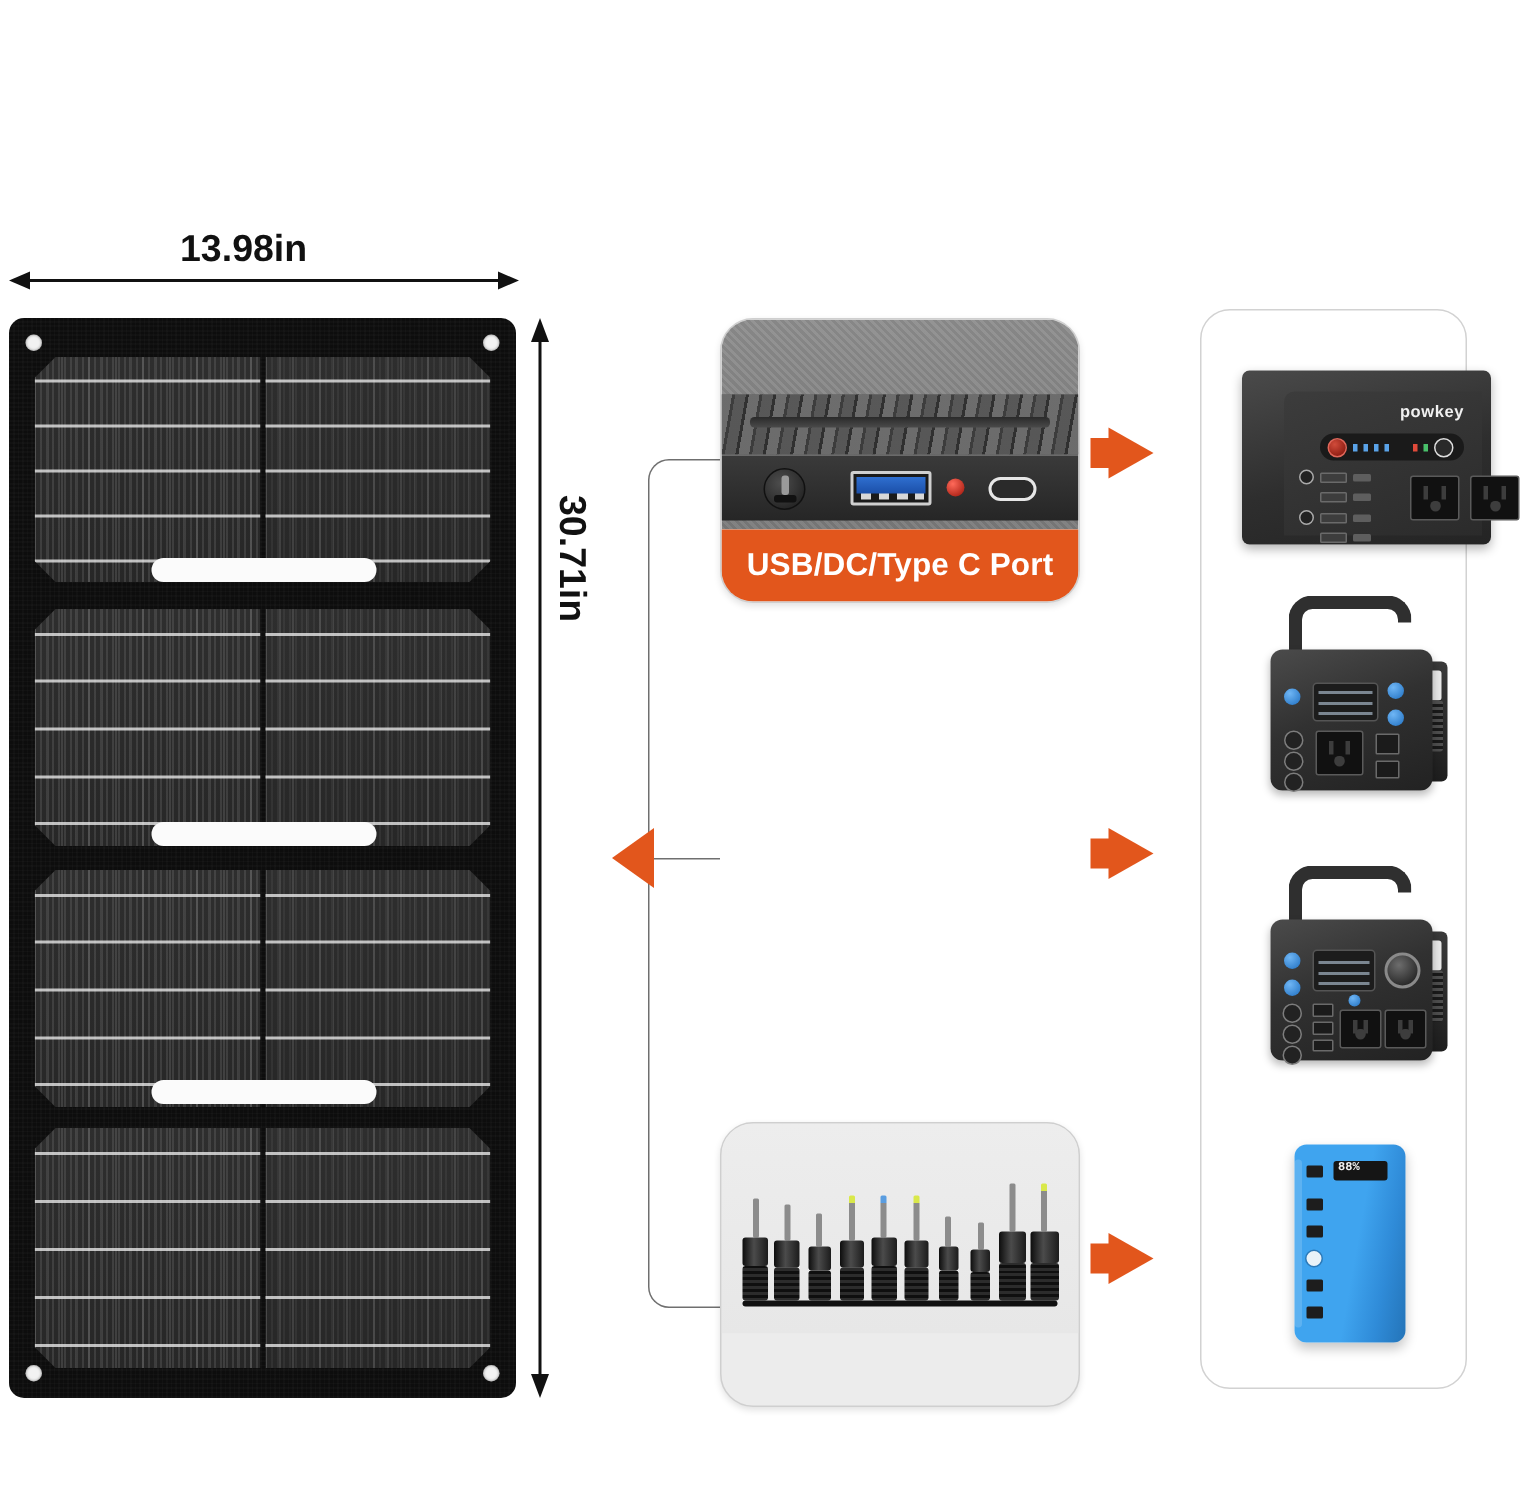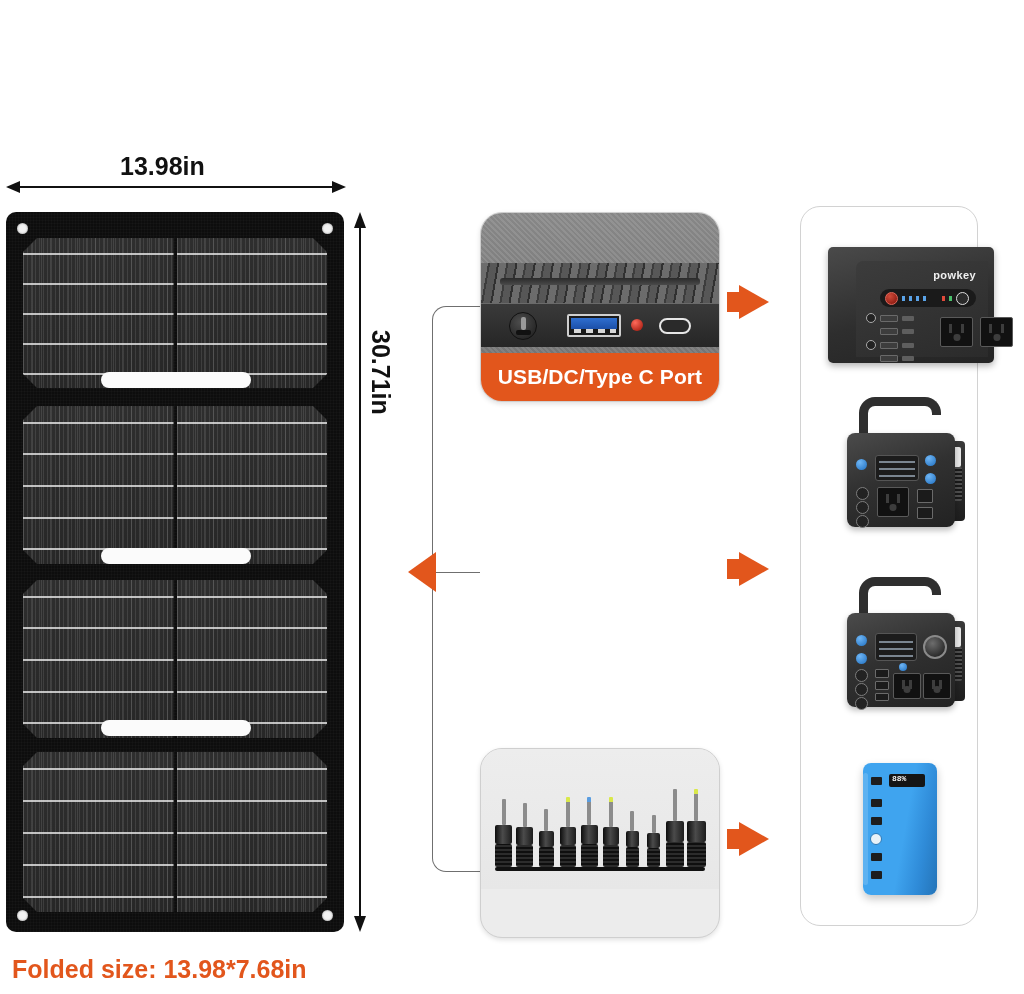--- a/index.html
+++ b/index.html
@@ -386,21 +386,20 @@
               <div class="busbar" style="top: 144px;"></div>
             </div>
           </div>
         </div>
         <div class="slot" style="top: 160px;"></div>
         <div class="slot" style="top: 336px;"></div>
         <div class="slot" style="top: 508px;"></div>
       </div>
   </div>
 
-  <div class="folded-size">Folded size: 13.98*7.68in</div>
 
   <div class="bracket"></div>
   <div class="bracket-stub"></div>
   <div class="arrow-left"></div>
 
   <div class="card" style="left:480px; top:212px;">
     <div class="card-body">
       <div class="usb-bg"></div>
       <div class="usb-topridge">
         <div class="ridge-teeth"></div>

